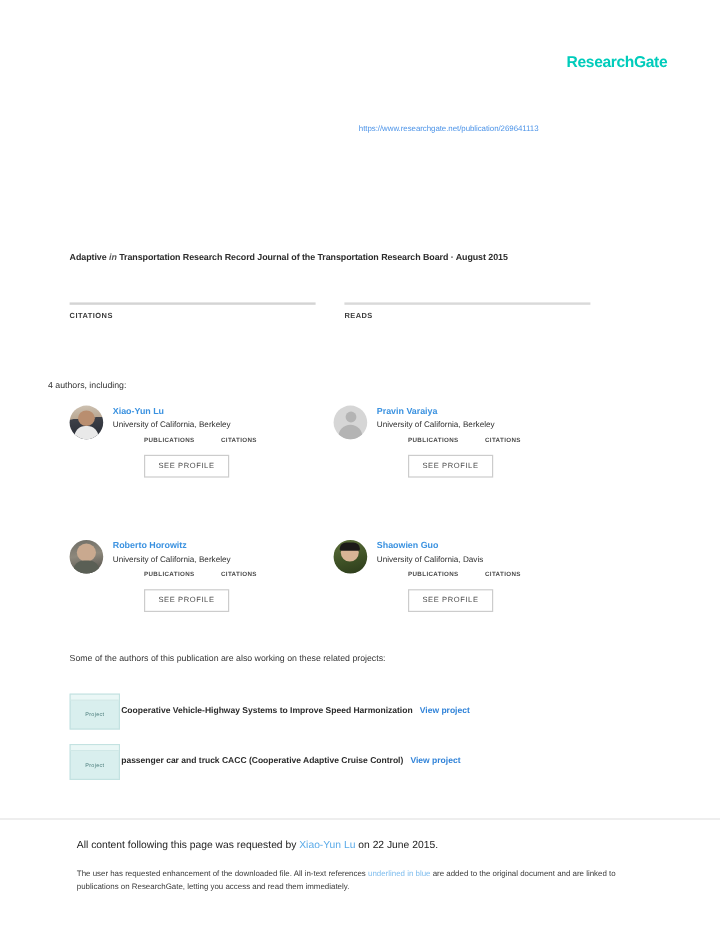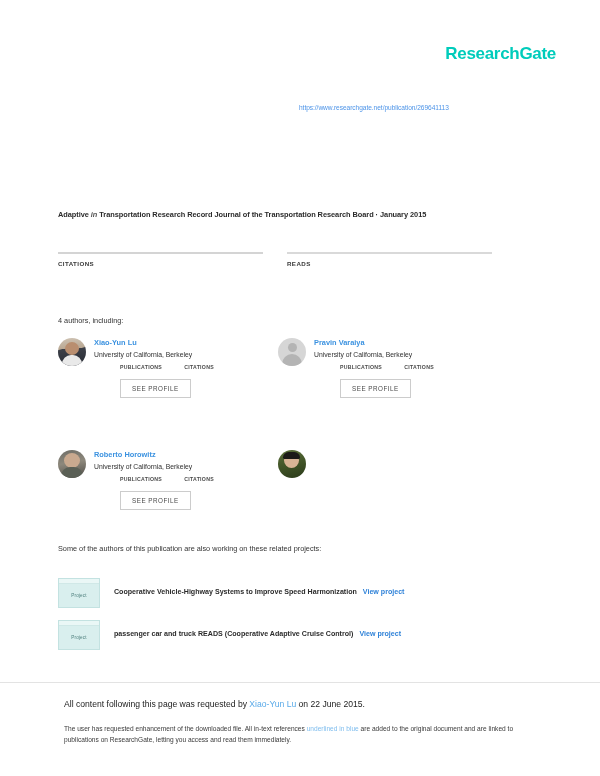--- a/index.html
+++ b/index.html
@@ -22,21 +22,21 @@
     height: 776px;
     position: relative;
     background: #ffffff;
   }
 
   
   .rg-logo {
     position: absolute;
     top: 44px;
     right: 44px;
-    font-size: 17px;
+    font-size: 13px;
     font-weight: bold;
     letter-spacing: -0.3px;
     color: #00ccbb;
     font-family: "Liberation Sans", sans-serif;
   }
 
   .see-discussions {
     position: absolute;
     top: 58px;
     left: 56px;
@@ -106,21 +106,21 @@
     color: #2b2b2b;
     margin-top: 3px;
     opacity: 0;
     height: 0;
   }
 
   
   .authors-heading {
     position: absolute;
     top: 316px;
-    left: 58px;
+    left: 40px;
     font-size: 7.3px;
     color: #333333;
     font-weight: normal;
   }
 
   .authors-grid {
     position: absolute;
     top: 338px;
     left: 58px;
     width: 440px;
@@ -241,21 +241,21 @@
     left: 58px;
     font-size: 7.3px;
     color: #333333;
   }
 
   .project {
     position: absolute;
     left: 58px;
     display: flex;
     align-items: center;
-    gap: 14px;
+    gap: 1px;
   }
   .project.p1 { top: 578px; }
   .project.p2 { top: 620px; }
 
   .project-thumb {
     width: 42px;
     height: 30px;
     background: #d9efee;
     border: 1px solid #c3e2e1;
     position: relative;
@@ -332,21 +332,21 @@
 
   <div class="rg-logo">ResearchGate</div>
 
   <div class="see-discussions">See discussions, stats, and author profiles for this publication at:</div>
 
   <a class="pub-url" href="#">https://www.researchgate.net/publication/269641113</a>
 
   <div class="article-line">
     <span>Adaptive</span>
     <span class="kw-in">in</span>
-    <span>Transportation Research Record Journal of the Transportation Research Board · January 2015</span>
+    <span>Transportation Research Record Journal of the Transportation Research Board · August 2015</span>
   </div>
 
   <div class="stats">
     <div class="stat-col citations">
       <div class="stat-rule"></div>
       <div class="stat-label">CITATIONS</div>
       <div class="stat-value"></div>
     </div>
     <div class="stat-col reads">
       <div class="stat-rule"></div>
@@ -411,20 +411,35 @@
             <span class="metric-value"></span>
             <span class="metric-label">CITATIONS</span>
           </div>
         </div>
         <div class="see-profile">SEE PROFILE</div>
       </div>
     </div>
 
     <div class="author">
       <div class="avatar a4"></div>
+      <div class="author-body">
+        <div class="author-name">Shaowien Guo</div>
+        <div class="author-affil">University of California, Davis</div>
+        <div class="author-metrics">
+          <div class="metric">
+            <span class="metric-value"></span>
+            <span class="metric-label">PUBLICATIONS</span>
+          </div>
+          <div class="metric">
+            <span class="metric-value"></span>
+            <span class="metric-label">CITATIONS</span>
+          </div>
+        </div>
+        <div class="see-profile">SEE PROFILE</div>
+      </div>
     </div>
 
   </div>
 
   <div class="projects-heading">Some of the authors of this publication are also working on these related projects:</div>
 
   <div class="project p1">
     <div class="project-thumb">
       <div class="thumb-bar"></div>
       <div class="thumb-text">Project</div>
@@ -434,21 +449,21 @@
       <span class="view-project">View project</span>
     </div>
   </div>
 
   <div class="project p2">
     <div class="project-thumb">
       <div class="thumb-bar"></div>
       <div class="thumb-text">Project</div>
     </div>
     <div class="project-text">
-      <span>passenger car and truck READS (Cooperative Adaptive Cruise Control)</span>
+      <span>passenger car and truck CACC (Cooperative Adaptive Cruise Control)</span>
       <span class="view-project">View project</span>
     </div>
   </div>
 
   <div class="footer-divider"></div>
 
   <div class="footer">
     <div class="footer-main">
       <span>All content following this page was requested by </span><span class="link">Xiao-Yun Lu</span><span> on 22 June 2015.</span>
     </div>

